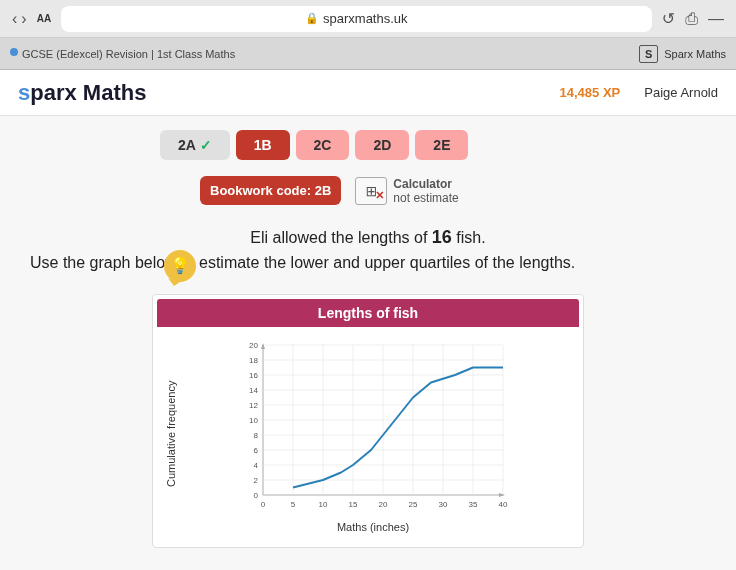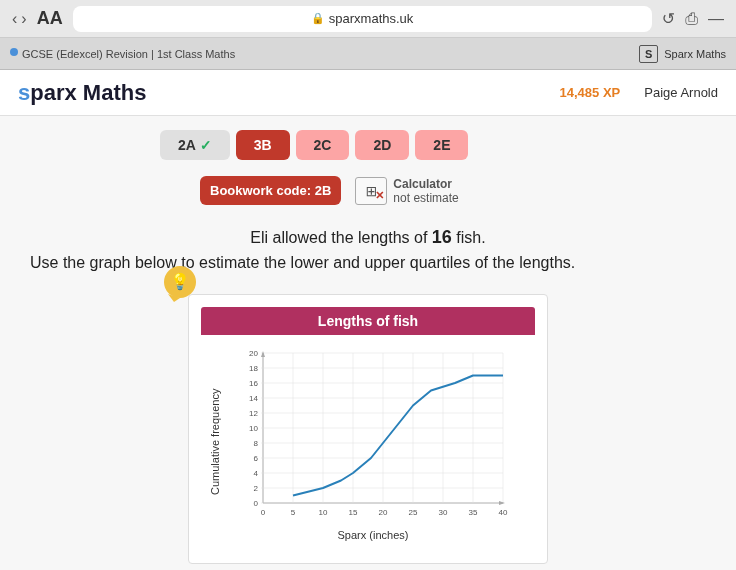--- a/index.html
+++ b/index.html
@@ -10,21 +10,21 @@
       background: #e8e8e8;
       height: 38px;
       display: flex;
       align-items: center;
       padding: 0 12px;
       gap: 10px;
       border-bottom: 1px solid #ccc;
     }
     .nav-arrows { display: flex; gap: 4px; color: #888; font-size: 16px; }
     .nav-arrow { color: #555; cursor: pointer; font-size: 16px; }
-    .aa-label { font-size: 18px; font-weight: 600; color: #333; }
+    .aa-label { font-size: 10px; font-weight: 600; color: #333; }
     .url-bar {
       flex: 1;
       background: white;
       border-radius: 8px;
       height: 26px;
       display: flex;
       align-items: center;
       justify-content: center;
       font-size: 13px;
       color: #333;
@@ -170,25 +170,25 @@
     .question-line2 {
       font-size: 16px;
       color: #222;
       text-align: left;
       margin-left: 0;
     }
 
     
     .chart-container {
       margin: 12px auto 0 auto;
-      width: 360px;
+      width: 432px;
       background: white;
       border: 1px solid #ddd;
       border-radius: 4px;
-      padding: 12px;
+      padding: 4px;
       position: relative;
     }
     .chart-title-bar {
       background: #b03060;
       color: white;
       text-align: center;
       font-size: 14px;
       font-weight: 600;
       padding: 6px 0;
       border-radius: 3px 3px 0 0;
@@ -257,21 +257,21 @@
 </div>
 
 <div class="main-content">
 
   <div class="tab-nav">
     <button class="tab-btn completed">
       <span>2A</span>
       <span class="check-icon">✓</span>
     </button>
     <button class="tab-btn active">
-      <span>3B</span>
+      <span>1B</span>
     </button>
     <button class="tab-btn">
       <span>2C</span>
     </button>
     <button class="tab-btn">
       <span>2D</span>
     </button>
     <button class="tab-btn">
       <span>2E</span>
     </button>
@@ -351,21 +351,21 @@
           <text x="240" y="172" font-size="8" text-anchor="middle" fill="#555">35</text>
           <text x="270" y="172" font-size="8" text-anchor="middle" fill="#555">40</text>
 
           <polyline points="60,152.5 90,145 108,137.5 120,130 138,115 150,100 162,85 180,62.5 198,47.5 222,40 240,32.5 270,32.5" fill="none" stroke="#2980b9" stroke-width="2" stroke-linejoin="round"></polyline>
 
           <polygon points="30,8 28,14 32,14" fill="#aaa"></polygon>
           <polygon points="272,160 266,158 266,162" fill="#aaa"></polygon>
         </svg>
 
         
-        <div style="text-align:center; font-size:11px; color:#333; margin-top:2px;">Sparx (inches)</div>
+        <div style="text-align:center; font-size:11px; color:#333; margin-top:2px;">Maths (inches)</div>
       </div>
     </div>
   </div>
 
   <div style="position:relative; height:0;">
     <div style="position:absolute; left:160px; top:-300px;">
       <svg width="44" height="44" viewBox="0 0 44 44">
         <circle cx="20" cy="18" r="16" fill="#f0c040"></circle>
         <polygon points="8,30 20,34 14,38" fill="#f0c040"></polygon>
         <text x="20" y="23" text-anchor="middle" font-size="16" fill="white">💡</text>

